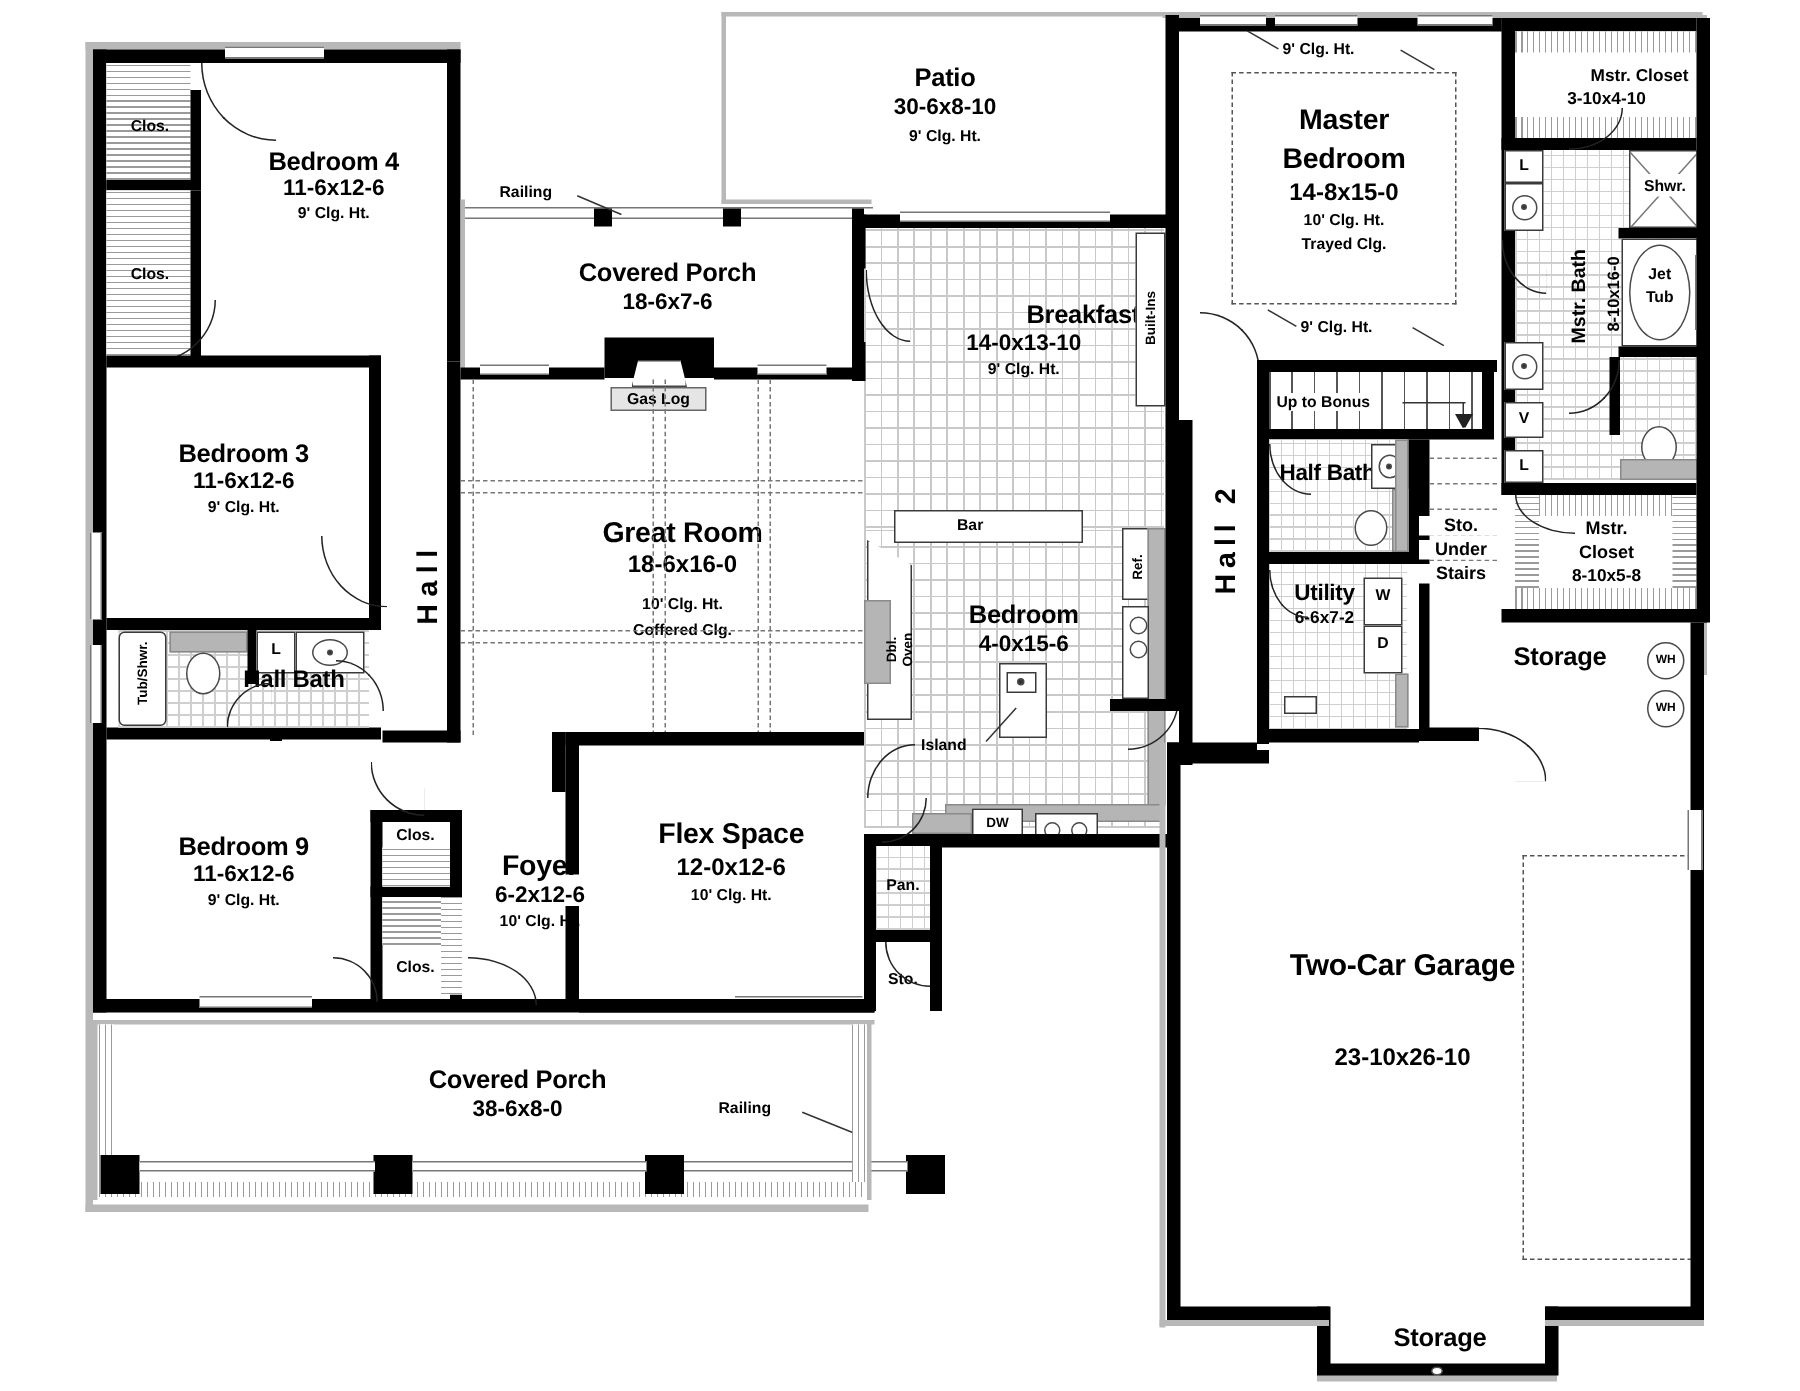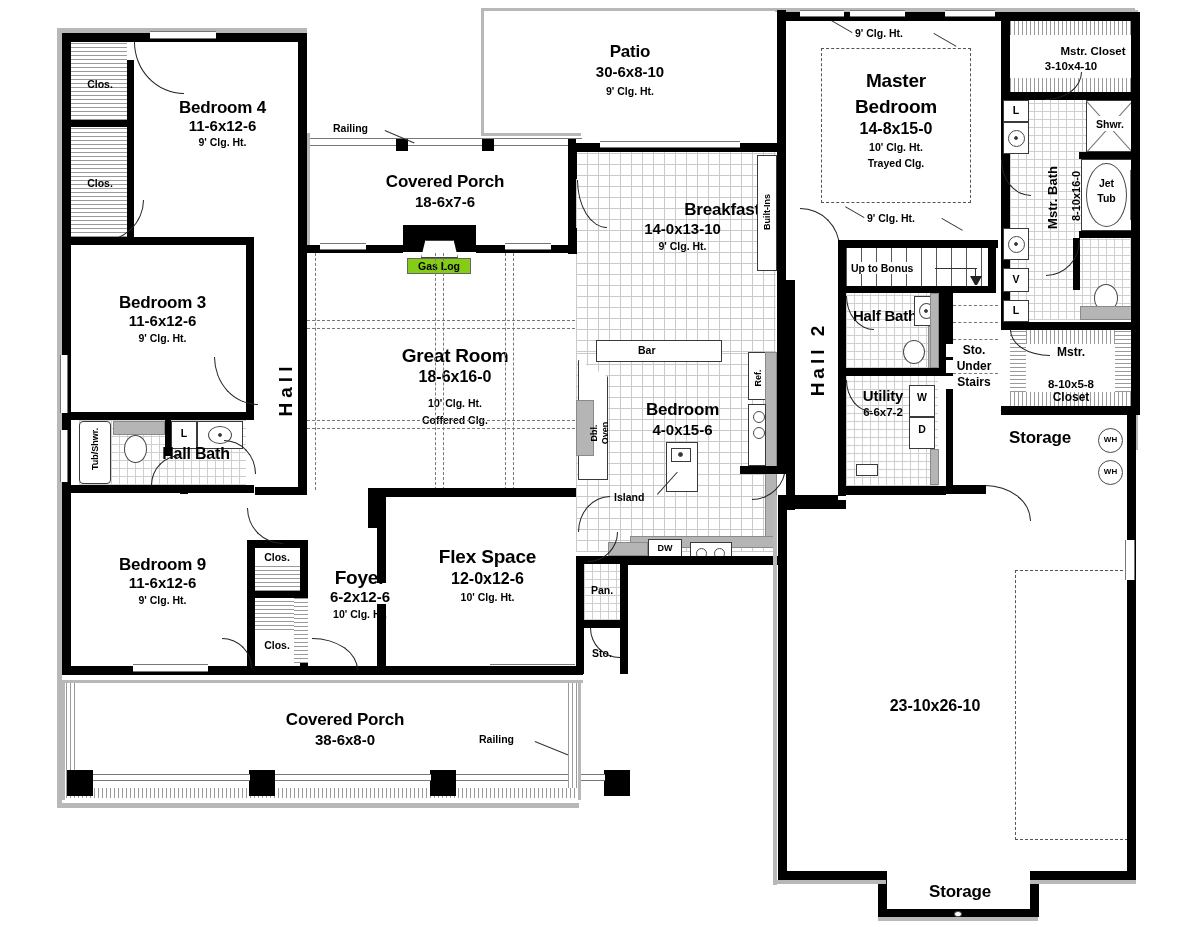--- a/index.html
+++ b/index.html
@@ -39,21 +39,21 @@
   
   .lbl       {position:absolute;text-align:center;line-height:1.12;white-space:nowrap;}
   .rname     {font-weight:bold;font-size:17px;letter-spacing:-0.2px;}
   .rdim      {font-weight:bold;font-size:15px;}
   .rclg      {font-weight:bold;font-size:10.5px;}
   .small     {font-weight:bold;font-size:10.5px;}
   .tiny      {font-weight:bold;font-size:9px;}
   .vtxt      {position:absolute;font-weight:bold;white-space:nowrap;
               transform-origin:50% 50%;}
   .note      {position:absolute;font-weight:bold;font-size:10.5px;white-space:nowrap;}
-  .boxlbl    {position:absolute;background:#84cc16;border:1px solid #666;
+  .boxlbl    {position:absolute;background:#e5e5e5;border:1px solid #666;
               font-weight:bold;font-size:10.5px;text-align:center;
               display:flex;align-items:center;justify-content:center;box-sizing:border-box;}
   .plainlbl  {position:absolute;background:#fff;font-weight:bold;font-size:10.5px;
               text-align:center;display:flex;align-items:center;justify-content:center;
               box-sizing:border-box;}
   .swing     {position:absolute;border:1px solid #2a2a2a;box-sizing:border-box;
               background:transparent;}
   .winline   {position:absolute;background:#fff;border-top:1px solid #777;border-bottom:1px solid #777;box-sizing:border-box;}
 </style>
 </head>
@@ -339,21 +339,21 @@
   <div class="ovalf" style="left:1094px;top:284px;width:24px;height:28px;"></div>
   <div class="fixgray" style="left:1080px;top:306px;width:52px;height:14px;"></div>
   <div class="swing" style="left:1046px;top:240px;width:34px;height:36px;border:none;border-right:1.5px solid #222;border-bottom:1.5px solid #222;border-radius:0 0 100% 0;"></div>
 
   <div class="wall" style="left:1001px;top:322px;width:130px;height:8px;"></div>
   <div class="hatch" style="left:1010px;top:330px;width:121px;height:14px;"></div>
   <div class="hatchv" style="left:1010px;top:330px;width:16px;height:62px;"></div>
   <div class="hatchv" style="left:1115px;top:330px;width:16px;height:62px;"></div>
   <div class="hatch" style="left:1010px;top:392px;width:121px;height:14px;"></div>
   <div class="lbl small" style="left:1026px;top:346px;width:90px;font-size:12px;">Mstr.</div>
-  <div class="lbl small" style="left:1026px;top:362px;width:90px;font-size:12px;margin-top:29px;">Closet</div>
+  <div class="lbl small" style="left:1026px;top:362px;width:90px;font-size:12px;">Closet</div>
   <div class="lbl small" style="left:1026px;top:378px;width:90px;font-size:11.5px;">8-10x5-8</div>
   <div class="wall" style="left:1001px;top:406px;width:137px;height:9px;"></div>
   <div class="swing" style="left:1010px;top:330px;width:40px;height:26px;border:none;border-left:1.5px solid #222;border-bottom:1.5px solid #222;border-radius:0 0 0 100%;"></div>
   <div class="wall" style="left:1131px;top:12px;width:9px;height:403px;"></div>
 
   <div class="lbl rname" style="left:985px;top:428px;width:110px;">Storage</div>
   <div class="circ" style="left:1098px;top:428px;width:25px;height:25px;"></div>
   <div class="lbl tiny" style="left:1098px;top:436px;width:25px;font-size:8px;">WH</div>
   <div class="circ" style="left:1098px;top:460px;width:25px;height:25px;"></div>
   <div class="lbl tiny" style="left:1098px;top:468px;width:25px;font-size:8px;">WH</div>
@@ -400,20 +400,21 @@
   <div class="dashln" style="left:953px;top:339px;width:45px;"></div>
   <div class="dashln" style="left:953px;top:356px;width:45px;"></div>
   <div class="dashln" style="left:953px;top:373px;width:45px;"></div>
   <div class="lbl small" style="left:946px;top:344px;width:56px;font-size:12px;background:#fff;">Sto.</div>
   <div class="lbl small" style="left:946px;top:360px;width:56px;font-size:12px;background:#fff;">Under</div>
   <div class="lbl small" style="left:946px;top:376px;width:56px;font-size:12px;background:#fff;">Stairs</div>
 
   <div class="wall" style="left:778px;top:495px;width:9px;height:385px;"></div>
   <div class="wall" style="left:778px;top:495px;width:60px;height:9px;"></div>
   <div class="wallg" style="left:773px;top:495px;width:4px;height:390px;"></div>
+  <div class="lbl rname" style="left:840px;top:632px;width:190px;font-size:20px;white-space:normal;line-height:1.2;">Two-Car Garage</div>
   <div class="lbl rdim" style="left:840px;top:697px;width:190px;font-size:16px;">23-10x26-10</div>
   <div class="dash" style="left:1015px;top:570px;width:118px;height:270px;"></div>
   <div class="wall" style="left:778px;top:871px;width:108px;height:9px;"></div>
   <div class="wall" style="left:878px;top:871px;width:9px;height:46px;"></div>
   <div class="wall" style="left:878px;top:909px;width:160px;height:9px;"></div>
   <div class="wall" style="left:1030px;top:871px;width:9px;height:46px;"></div>
   <div class="wall" style="left:1030px;top:871px;width:105px;height:9px;"></div>
   <div class="lbl rname" style="left:905px;top:882px;width:110px;">Storage</div>
   <div class="circ" style="left:954px;top:911px;width:8px;height:6px;"></div>
   <div class="wallg" style="left:773px;top:880px;width:113px;height:4px;"></div>

